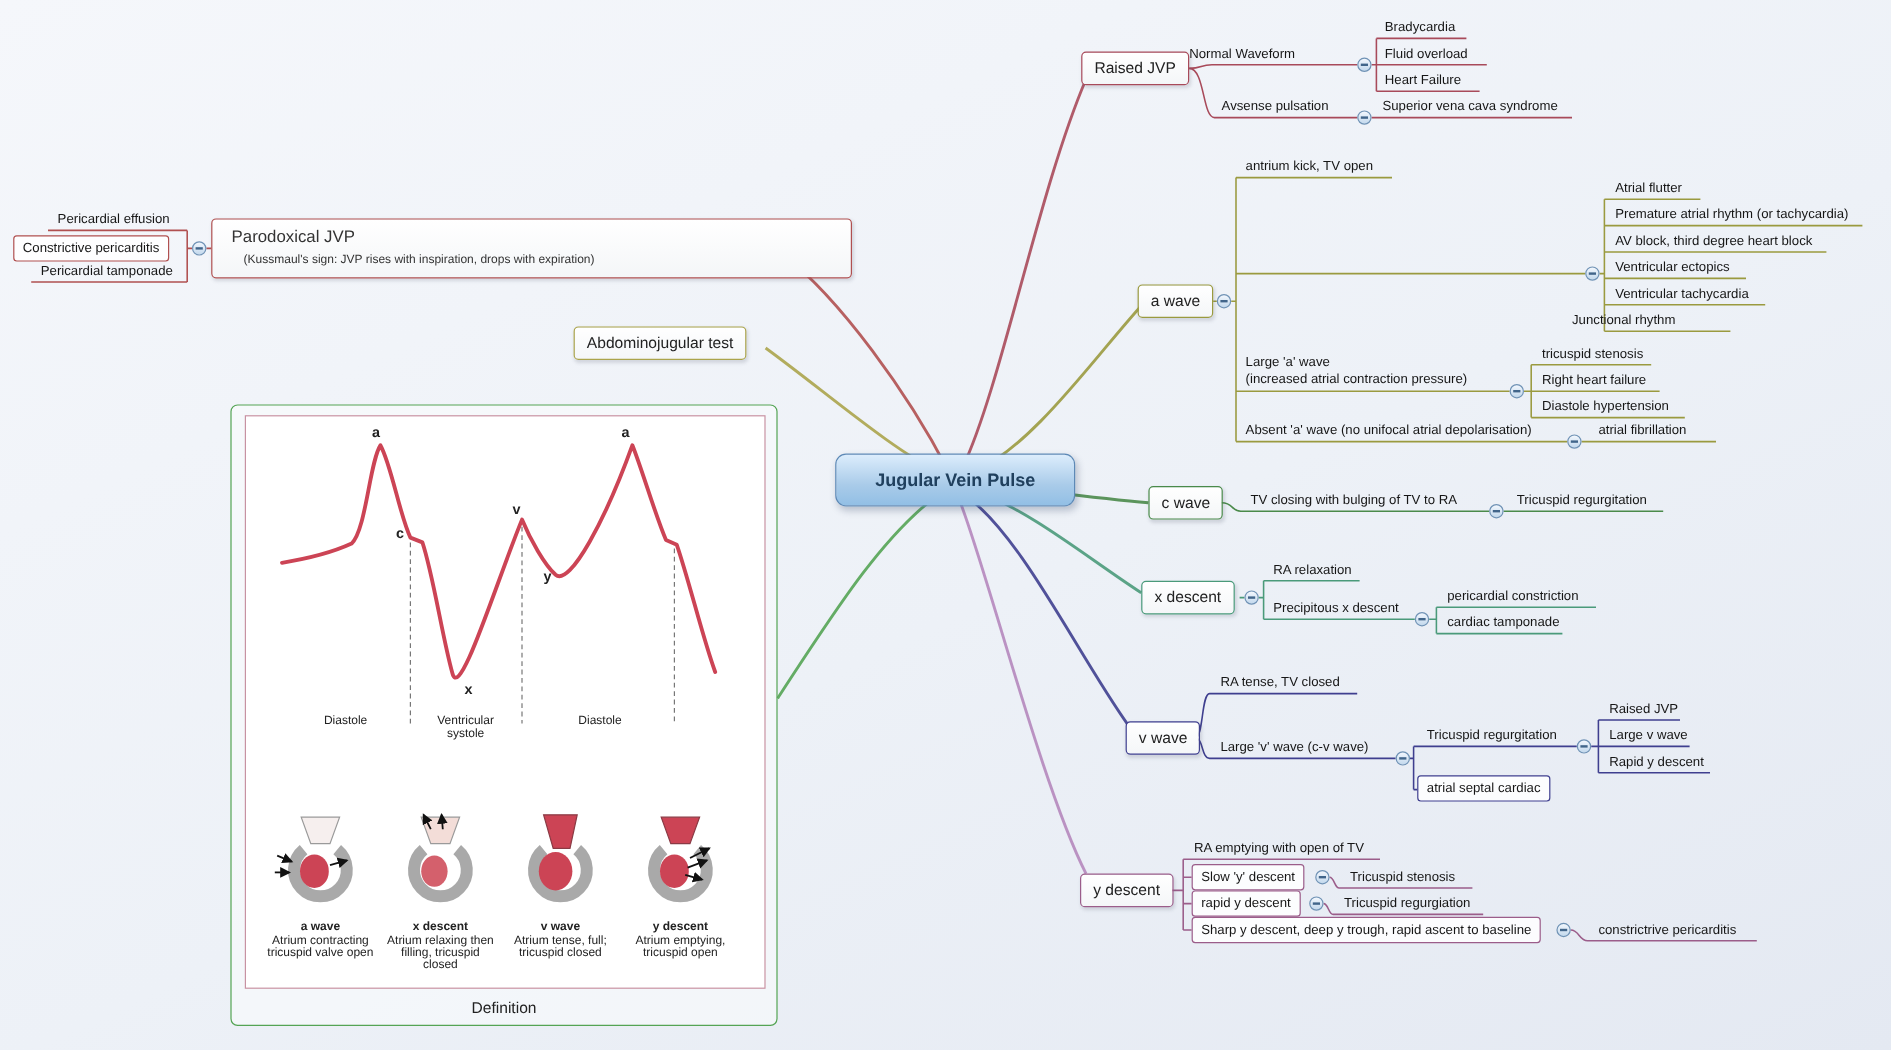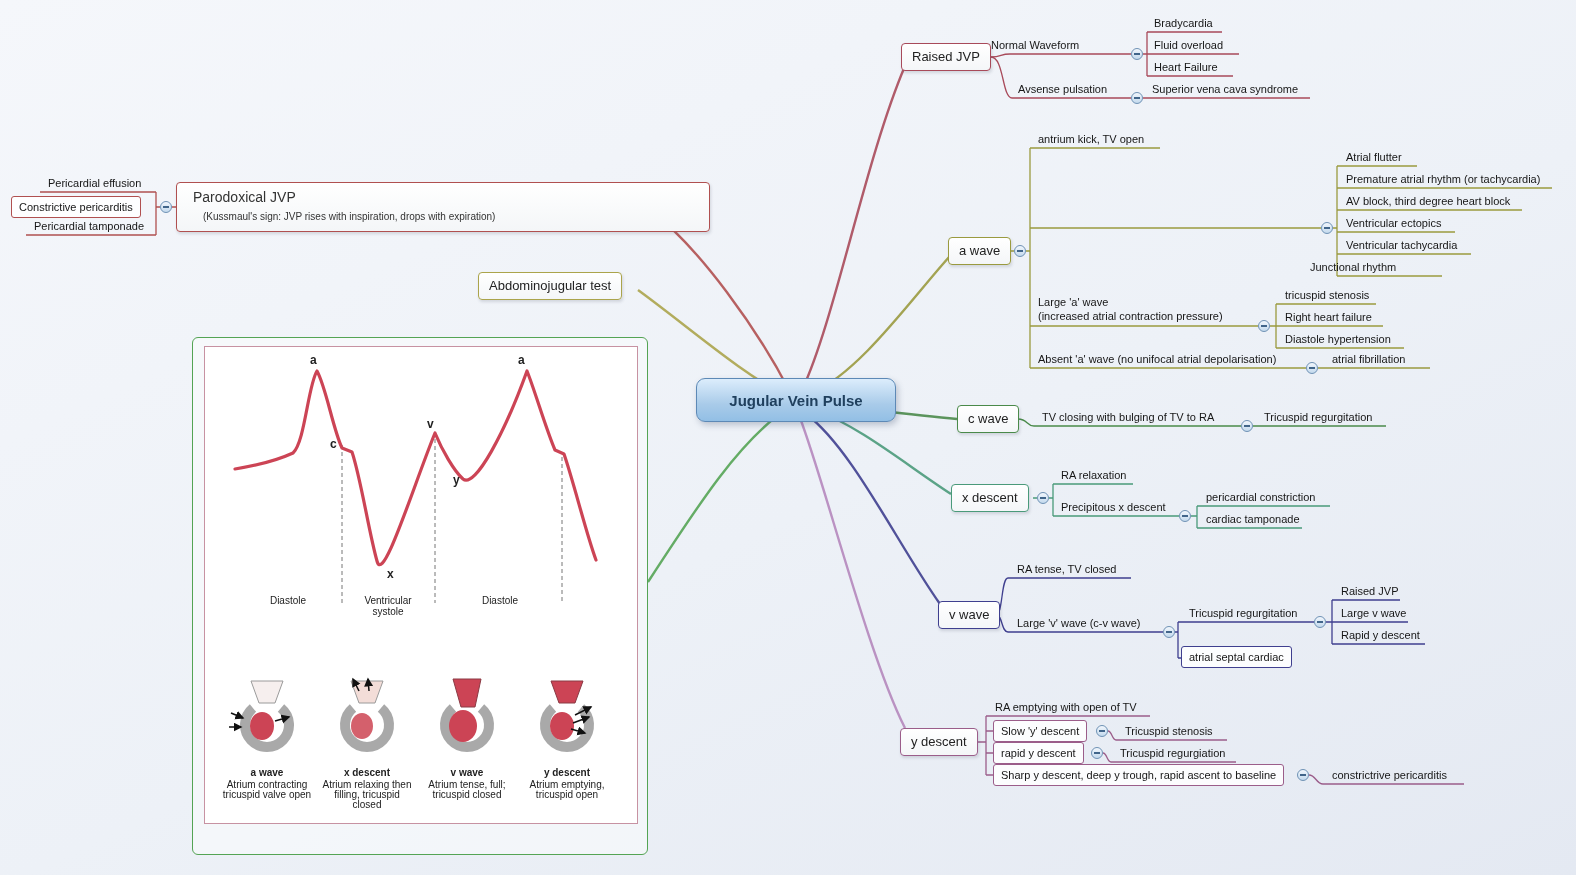--- a/index.html
+++ b/index.html
@@ -248,15 +248,16 @@
       <div class="hl" style="left:107px;top:453px">closed</div>
 
       <div class="hl-t" style="left:207px;top:420px">v wave</div>
       <div class="hl" style="left:207px;top:433px">Atrium tense, full;</div>
       <div class="hl" style="left:207px;top:443px">tricuspid closed</div>
 
       <div class="hl-t" style="left:307px;top:420px">y descent</div>
       <div class="hl" style="left:307px;top:433px">Atrium emptying,</div>
       <div class="hl" style="left:307px;top:443px">tricuspid open</div>
     </div>
+    <div class="def-label">Definition</div>
   </div>
 
 </div>
 
 </body></html>

